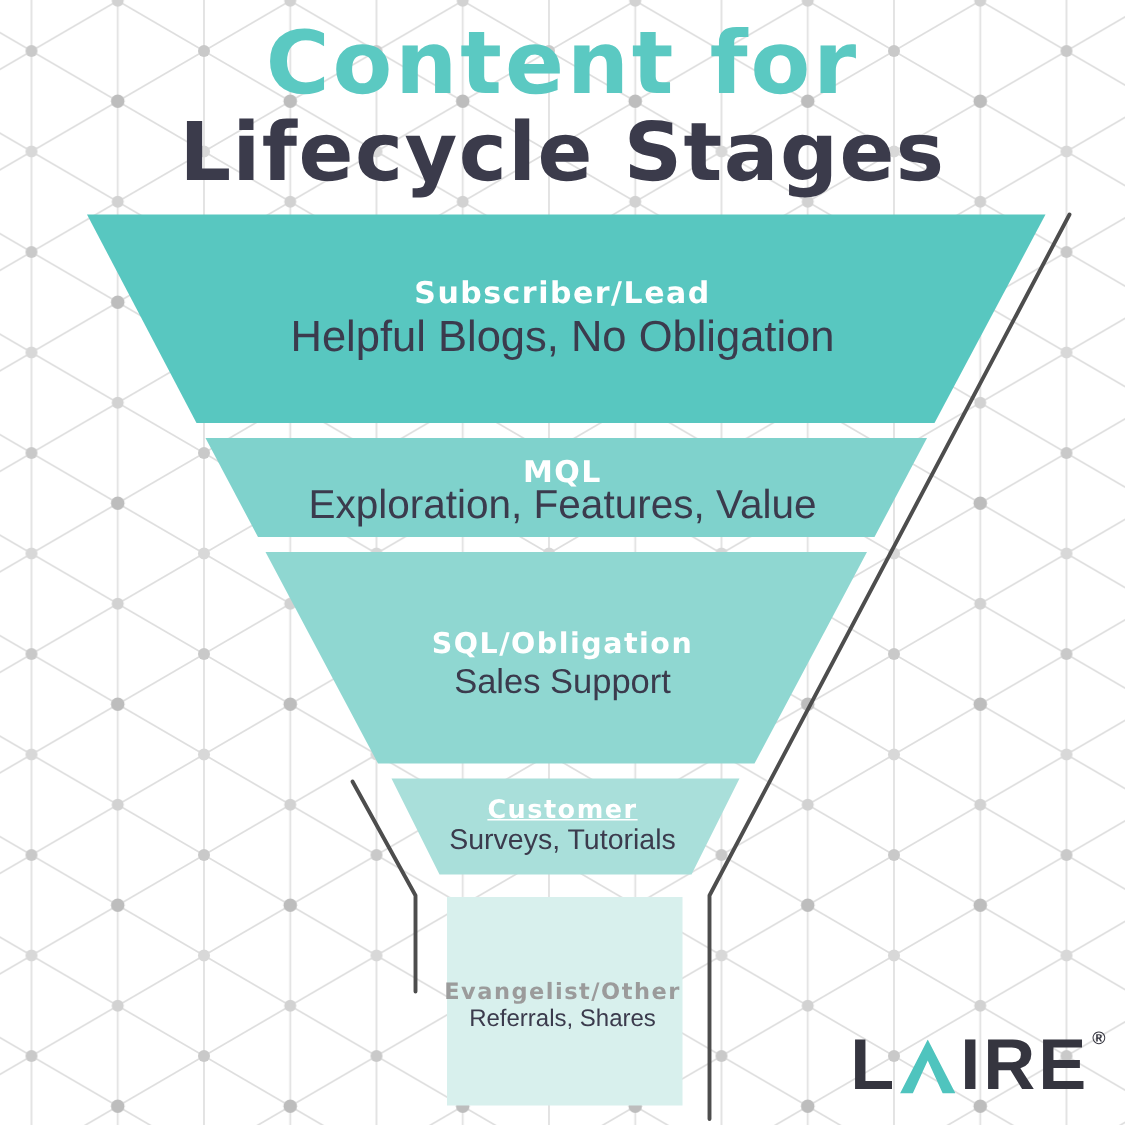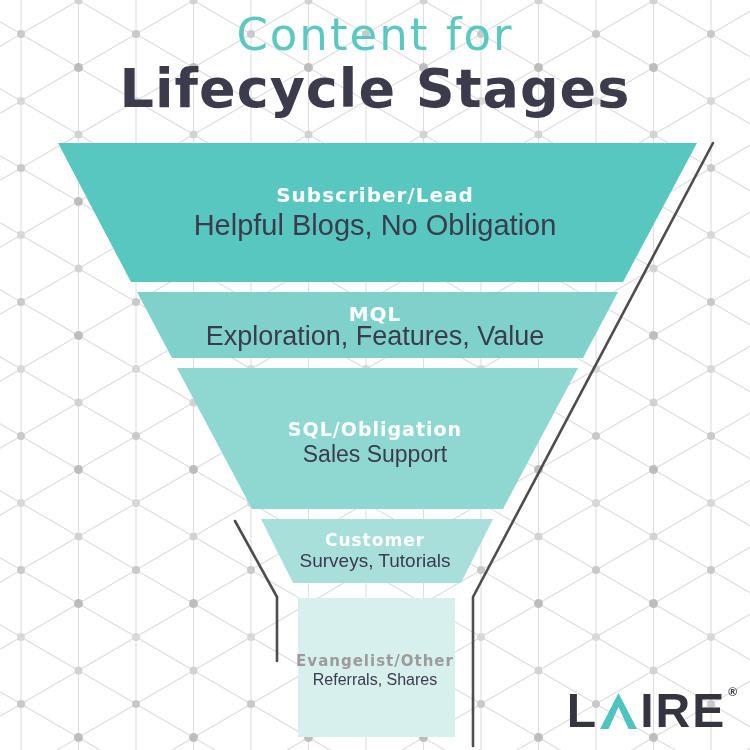--- a/index.html
+++ b/index.html
@@ -4,40 +4,40 @@
 <style>
   html,body{margin:0;padding:0;}
   body{
     width:750px;height:750px;position:relative;overflow:hidden;
     background:#ffffff;font-family:"Liberation Sans",sans-serif;
   }
   .layer{position:absolute;left:0;top:0;}
   
   .title{position:absolute;left:0;top:12px;width:750px;text-align:center;line-height:1.04;}
   .title .line1{
-    font-family:"DejaVu Sans",sans-serif;font-weight:normal;font-size:45px;
+    font-family:"DejaVu Sans",sans-serif;font-weight:bold;font-size:58px;
     letter-spacing:2px;color:#5BC9C2;display:block;
   }
   .title .line2{
     font-family:"DejaVu Sans",sans-serif;font-weight:bold;font-size:54px;
     letter-spacing:1px;color:#3B3B4B;display:block;margin-top:2px;
   }
   
   .stage-label,.stage-desc{position:absolute;left:0;width:750px;text-align:center;}
   .stage-label{
     font-family:"DejaVu Sans",sans-serif;font-weight:bold;color:#ffffff;letter-spacing:1px;
   }
   .stage-desc{color:#3B3B4D;}
   .s1 .stage-label{top:183px;font-size:20px;}
   .s1 .stage-desc {top:209px;font-size:29px;text-align:center;}
   .s2 .stage-label{top:302px;font-size:20px;}
   .s2 .stage-desc {top:321px;font-size:27px;}
   .s3 .stage-label{top:418px;font-size:19px;}
   .s3 .stage-desc {top:441px;font-size:23px;}
-  .s4 .stage-label{top:530px;font-size:17px;}
+  .s4 .stage-label{top:530px;font-size:17px;text-decoration:underline;}
   .s4 .stage-desc {top:550px;font-size:19px;}
   .s5 .stage-label{top:652px;font-size:15px;color:#9B9B9B;}
   .s5 .stage-desc {top:671px;font-size:16px;}
   
   .logo{
     position:absolute;right:13px;bottom:21px;display:flex;align-items:flex-end;
     font-family:"Liberation Sans",sans-serif;font-weight:bold;font-size:48px;
     color:#35353F;letter-spacing:2px;line-height:0.78;
   }
   .logo .logo-a{margin:0 3px 0 2px;display:block;}

